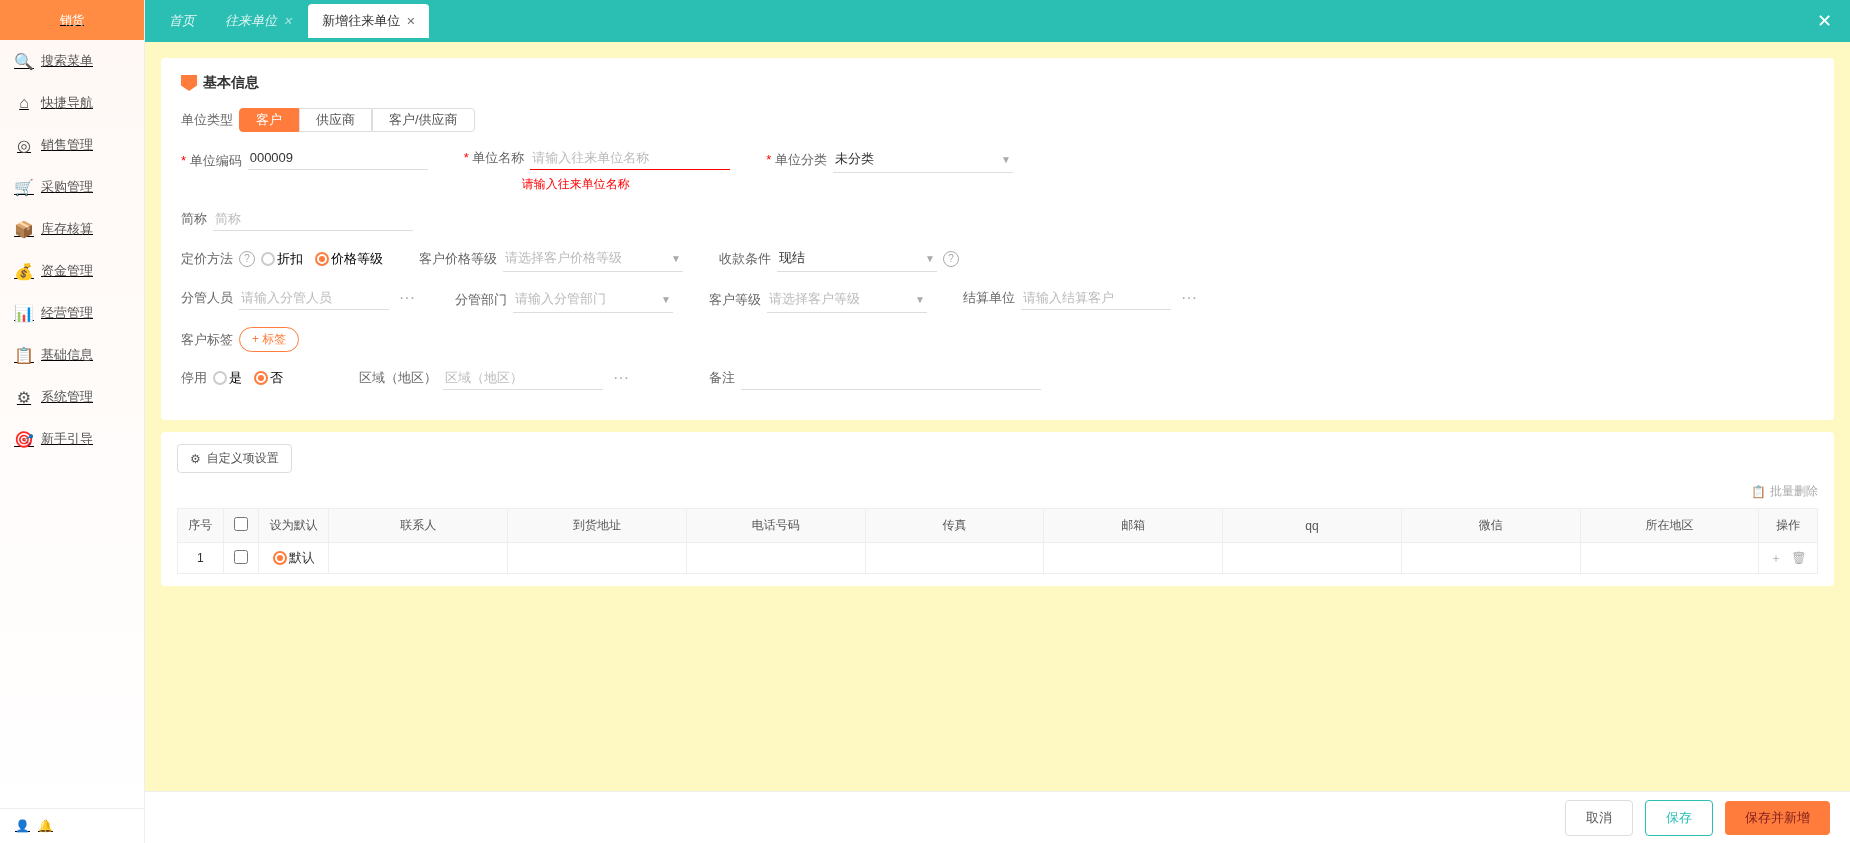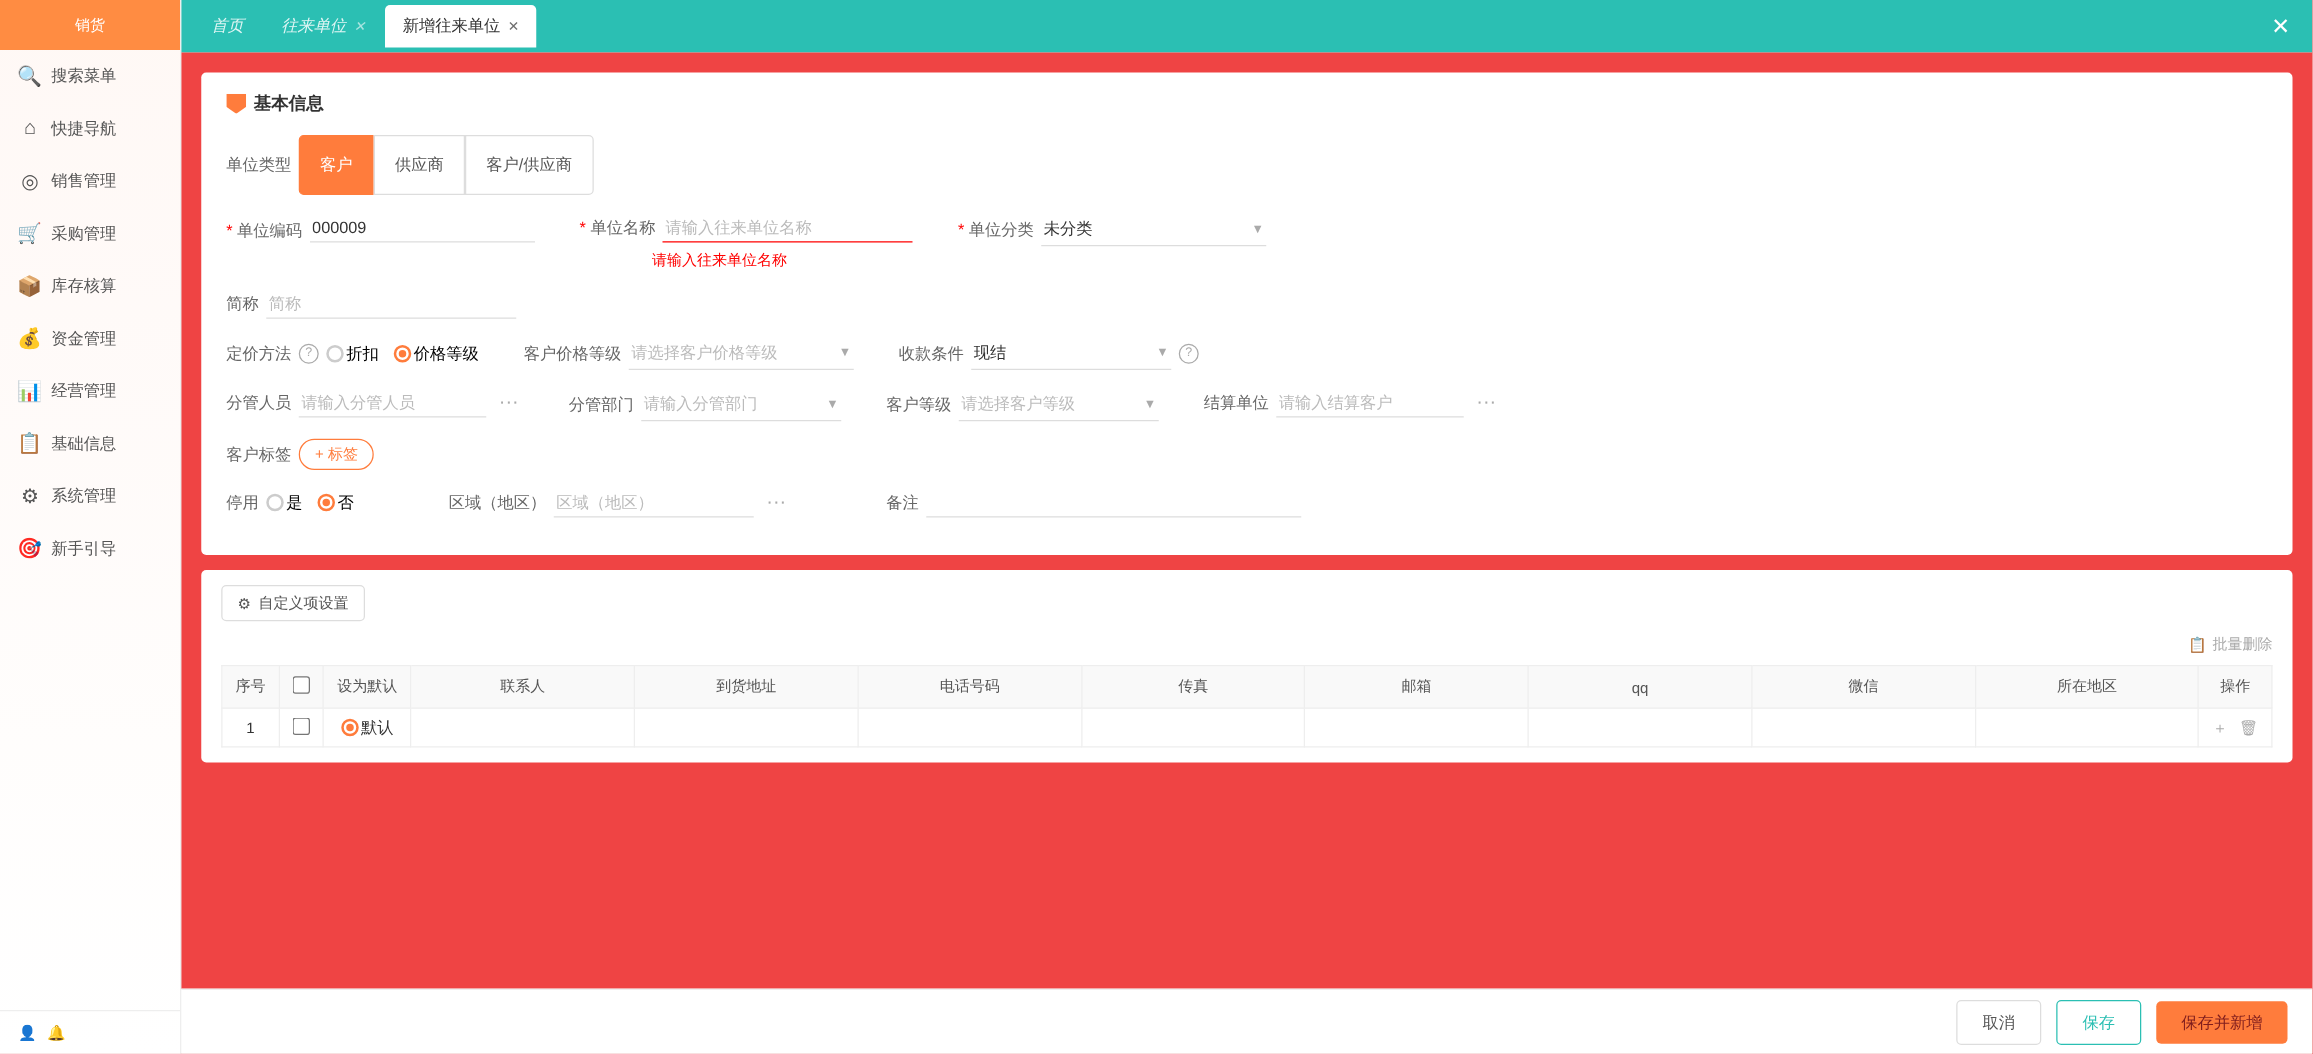--- a/index.html
+++ b/index.html
@@ -6,20 +6,21 @@
     body { font-family: 'Microsoft YaHei', Arial, sans-serif; font-size: 13px; background: #f5f5f5; display: flex; height: 843px; overflow: hidden; }
 
     
     .sidebar {
       width: 145px;
       background: linear-gradient(180deg, #fff8f5 0%, #fff 100%);
       border-right: 1px solid #eee;
       display: flex;
       flex-direction: column;
       flex-shrink: 0;
+      text-decoration: underline;
     }
     .sidebar-logo {
       background: #ff8c42;
       height: 40px;
       display: flex;
       align-items: center;
       justify-content: center;
       color: white;
       font-size: 12px;
     }
@@ -80,21 +81,21 @@
       color: white;
       cursor: pointer;
       font-size: 18px;
       padding: 0 8px;
     }
 
     
     .form-area {
       flex: 1;
       overflow-y: auto;
-      background: #ef4444;
+      background: #fef9c3;
       padding: 16px;
     }
 
     .section {
       background: white;
       border-radius: 4px;
       padding: 16px 20px;
       margin-bottom: 12px;
     }
 
@@ -166,21 +167,21 @@
       cursor: pointer;
       color: #333;
     }
     .form-select .placeholder { color: #bbb; font-size: 13px; }
     .form-select .value { font-size: 13px; }
     .chevron { color: #aaa; font-size: 10px; }
 
     
     .type-btn-group { display: flex; gap: 0; }
     .type-btn {
-      padding: 14px 16px;
+      padding: 2px 16px;
       border: 1px solid #ddd;
       cursor: pointer;
       font-size: 13px;
       background: white;
       color: #555;
     }
     .type-btn:first-child { border-radius: 4px 0 0 4px; }
     .type-btn:last-child { border-radius: 0 4px 4px 0; }
     .type-btn.active { background: #ff7c3c; color: white; border-color: #ff7c3c; }
 

